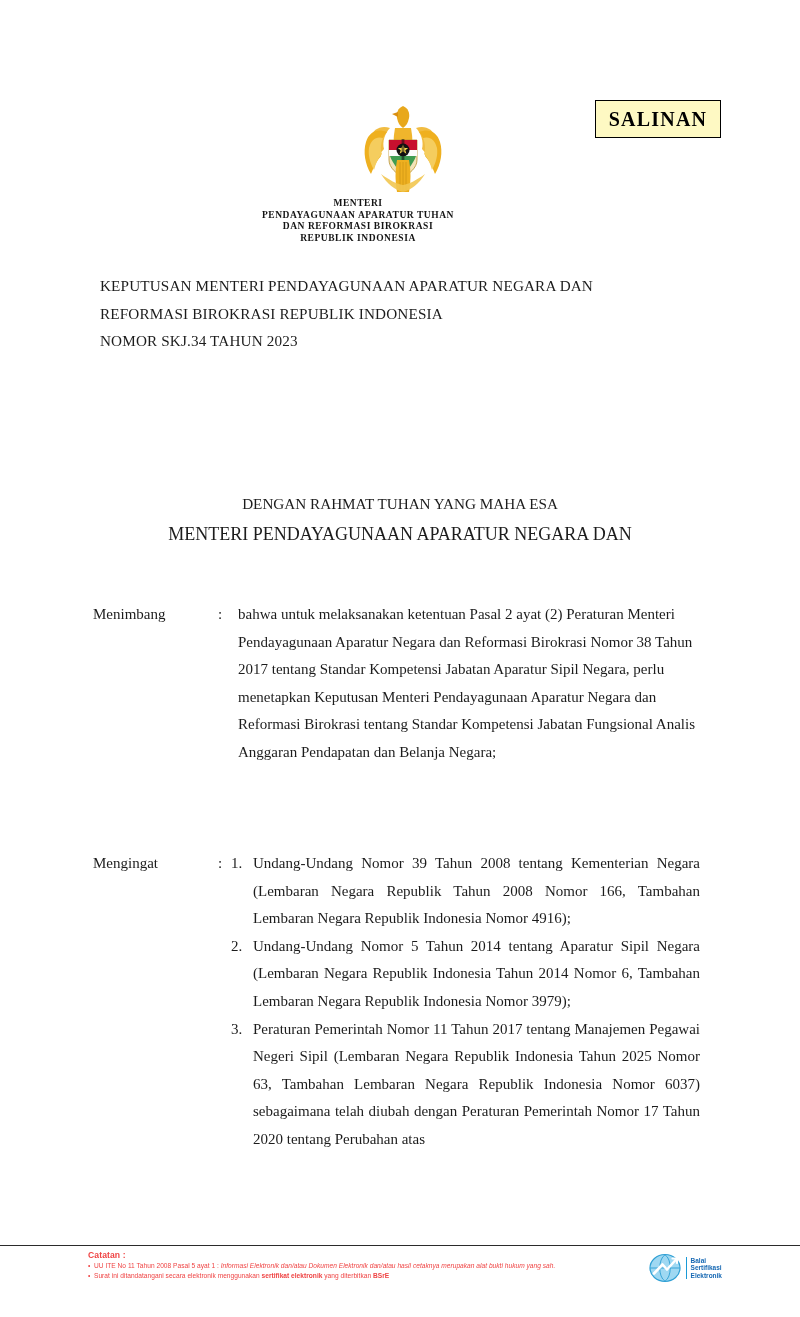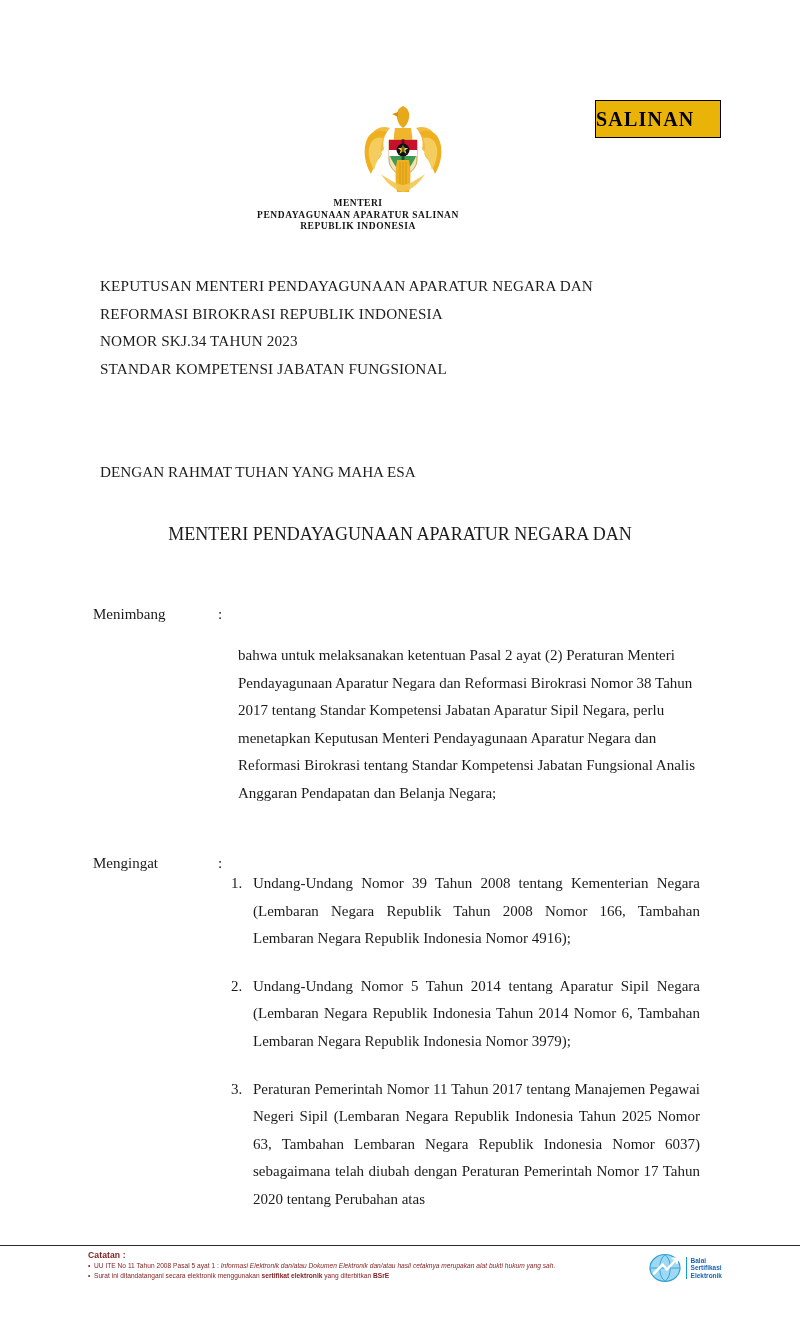--- a/index.html
+++ b/index.html
@@ -9,22 +9,22 @@
     font-family:"Liberation Serif", "DejaVu Serif", serif;
     color:#1a1a1a; overflow:hidden;
   }
 
   
   .header { position:absolute; left:0; top:0; width:800px; height:262px; }
 
   .salinan-box {
     position:absolute; left:595px; top:100px;
     width:126px; height:38px;
-    border:1.6px solid #000; background:#eab308;
-    display:flex; align-items:center; justify-content:flex-start;
+    border:1.6px solid #000; background:#fef9c3;
+    display:flex; align-items:center; justify-content:center;
   }
   .salinan-box span {
     font-size:20px; font-weight:bold; letter-spacing:1.2px; color:#000;
   }
 
   .emblem { position:absolute; left:357px; top:98px; width:92px; height:100px; }
   .emblem svg { display:block; width:92px; height:100px; }
 
   .ministry {
     position:absolute; left:0; top:198px; width:716px;
@@ -34,22 +34,22 @@
 
   
   .titleblock {
     position:absolute; left:100px; top:272px; width:600px;
     font-size:15.2px; line-height:27.5px;
     letter-spacing:0.15px; color:#1c1c1c;
   }
   .titleblock .ln { white-space:nowrap; }
 
   .rahmat {
-    position:absolute; left:100px; top:458px; width:600px;
-    text-align:left; font-size:15.2px; line-height:27.5px; color:#1c1c1c;
+    position:absolute; left:100px; top:490px; width:600px;
+    text-align:center; font-size:15.2px; line-height:27.5px; color:#1c1c1c;
   }
   .authority {
     position:absolute; left:100px; top:521px; width:600px;
     text-align:center; font-size:18px; line-height:27.5px; color:#1c1c1c;
   }
 
   
   .clause { position:absolute; left:93px; width:614px; }
   .clause-label {
     position:absolute; left:0; top:0; width:118px;
@@ -58,42 +58,42 @@
   .clause-colon {
     position:absolute; left:125px; top:0; width:14px;
     font-size:15px; line-height:27.6px; color:#1c1c1c;
   }
   .clause-body {
     position:absolute; left:145px; top:0; width:462px;
     font-size:15px; line-height:27.6px; color:#1c1c1c;
     text-align:justify; text-justify:inter-word;
   }
   .clause-body p { text-align:justify; }
-  .clause-body p:last-child { text-align:left;margin-top:41px; }
+  .clause-body p:last-child { text-align:left; }
 
   
   .numlist { position:absolute; left:138px; top:0; width:469px; }
   .numitem { position:relative; padding-left:22px; }
   .numitem .num {
     position:absolute; left:0; top:0;
     font-size:15px; line-height:27.6px; color:#1c1c1c;
   }
   .numitem .txt {
     font-size:15px; line-height:27.6px; color:#1c1c1c;
-    text-align:justify; text-justify:inter-word;margin-top:20px;
+    text-align:justify; text-justify:inter-word;
   }
 
   
   .footer {
     position:absolute; left:0; bottom:0; width:800px; height:72px;
     border-top:1.1px solid #2b2b2b;
     padding:4px 78px 0 88px;
   }
   .footer-inner { display:flex; align-items:flex-start; justify-content:space-between; }
-  .notes { width:520px; font-family:"Liberation Sans", sans-serif; color:#7f1d1d; }
+  .notes { width:520px; font-family:"Liberation Sans", sans-serif; color:#ef4444; }
   .notes-title { font-size:8.6px; font-weight:bold; line-height:11px; letter-spacing:0.1px; }
   .note-line {
     font-size:6.6px; line-height:8.6px; letter-spacing:0.02px;
     position:relative; padding-left:6px; margin-top:1px;
   }
   .note-line .bullet { position:absolute; left:0; top:0; }
   .note-line .it { font-style:italic; }
   .note-line .bd { font-weight:bold; }
 
   .bsre { display:flex; align-items:center; gap:4px; margin-top:3px; }
@@ -150,30 +150,30 @@
 
       <path d="M40 62 C38 72 38 84 40 94 L52 94 C54 84 54 72 52 62 Z" fill="#eeb020"></path>
       <path d="M43 64 L43 92 M46 64 L46 94 M49 64 L49 92" stroke="#d19a16" stroke-width="0.9" fill="none"></path>
 
       <path d="M24 76 C32 82 40 86 46 87 C52 86 60 82 68 76 C62 86 54 92 46 94 C38 92 30 86 24 76 Z" fill="#f2c651" opacity="0.9"></path>
     </svg>
   </div>
 
   <div class="ministry">
     <div>MENTERI</div>
-    <div>PENDAYAGUNAAN APARATUR SALINAN</div>
+    <div>PENDAYAGUNAAN APARATUR TUHAN</div>
+    <div>DAN REFORMASI BIROKRASI</div>
     <div>REPUBLIK INDONESIA</div>
   </div>
 </div>
 
 <div class="titleblock">
   <div class="ln">KEPUTUSAN MENTERI PENDAYAGUNAAN APARATUR NEGARA DAN</div>
   <div class="ln">REFORMASI BIROKRASI REPUBLIK INDONESIA</div>
   <div class="ln">NOMOR SKJ.34 TAHUN 2023</div>
-  <div class="ln">STANDAR KOMPETENSI JABATAN FUNGSIONAL</div>
 </div>
 
 <div class="rahmat">DENGAN RAHMAT TUHAN YANG MAHA ESA</div>
 
 <div class="authority">
   <div>MENTERI PENDAYAGUNAAN APARATUR NEGARA DAN</div>
 </div>
 
 <div class="clause" style="top:601px;">
   <div class="clause-label">Menimbang</div>

